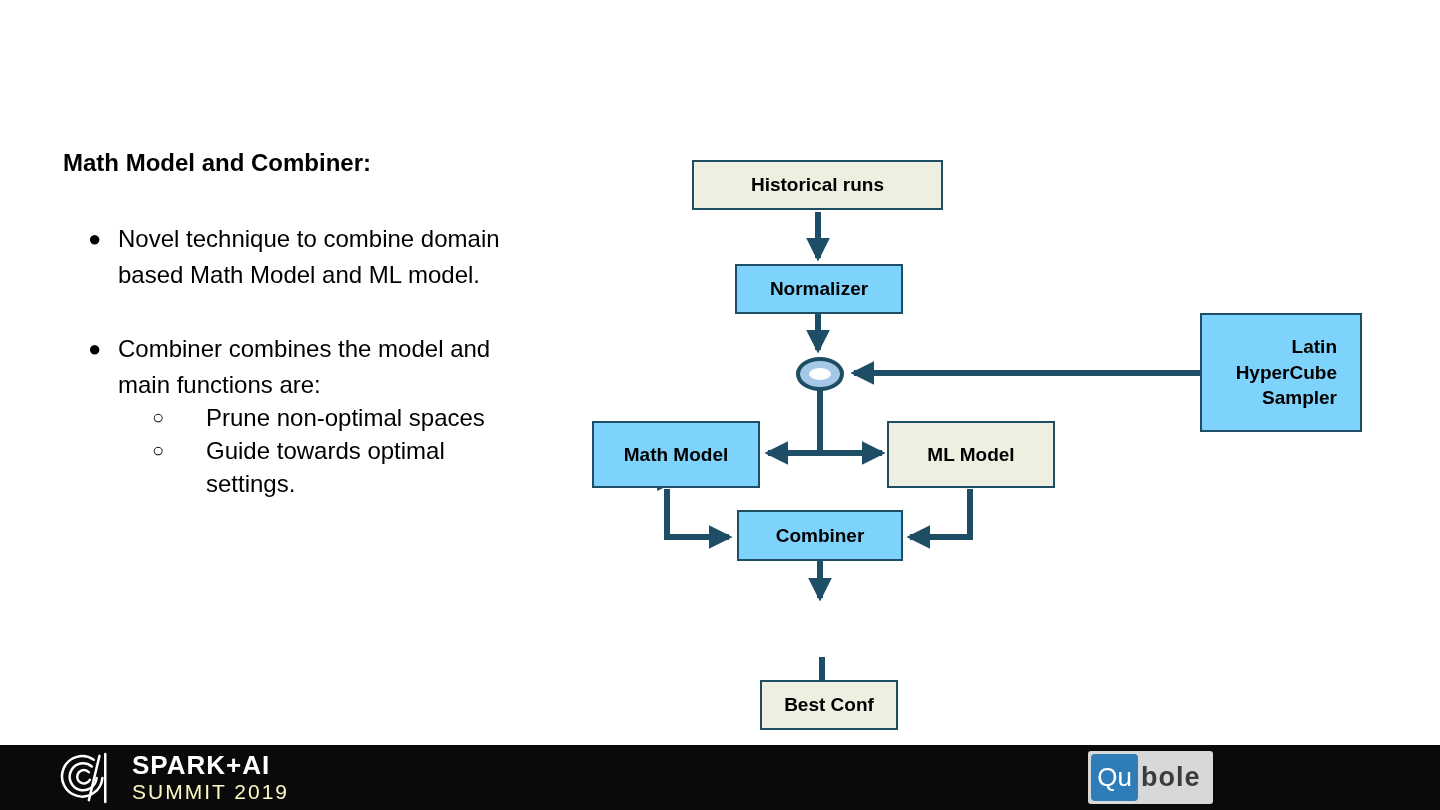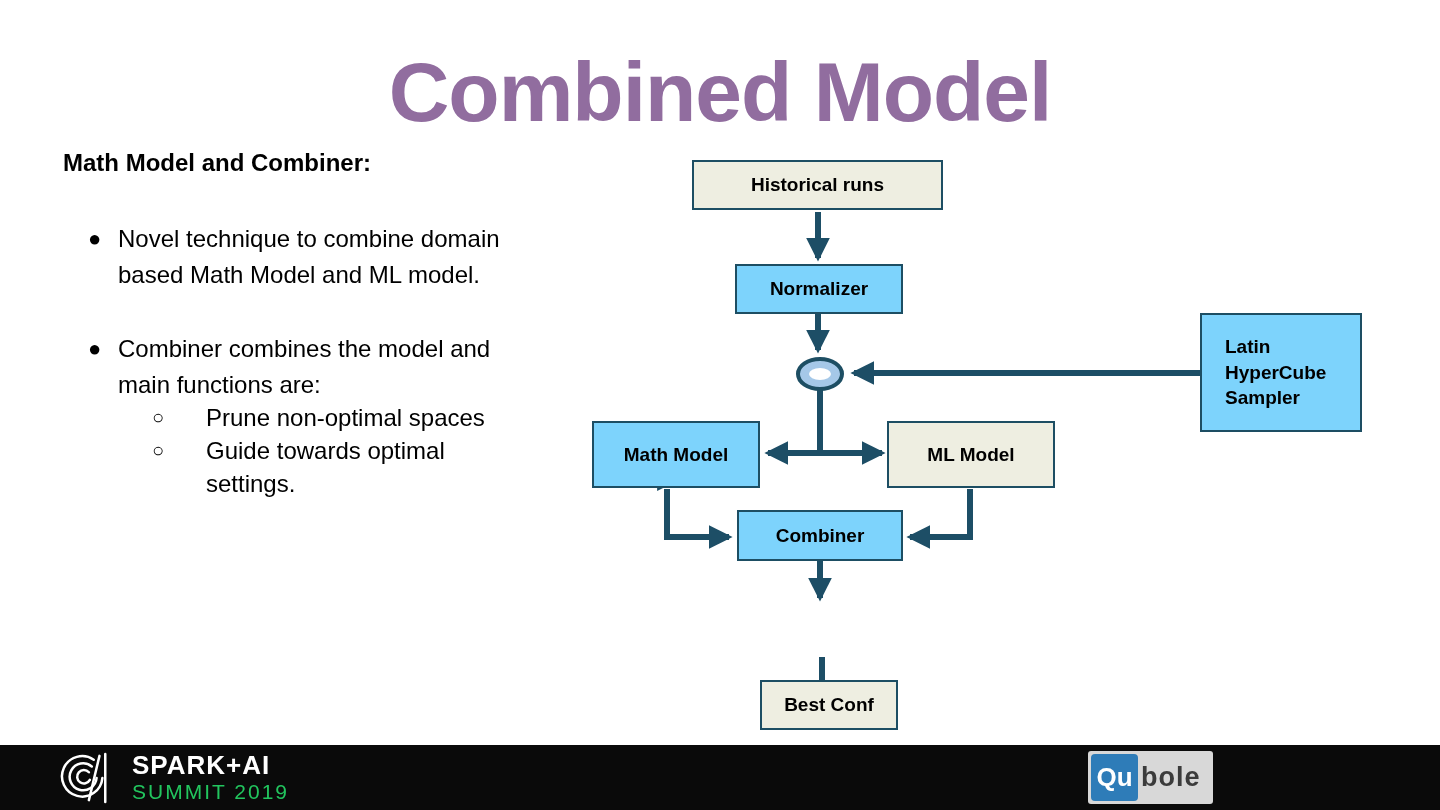--- a/index.html
+++ b/index.html
@@ -28,21 +28,21 @@
   .sub .marker { width:54px; font-size:20px; line-height:33px; color:#000; flex:0 0 54px; }
   .sub .btext { font-size:24px; line-height:33px; color:#000; width:300px; }
   .s1 { top:401px; }
   .s2 { top:434px; }
 
   
   .connectors { position:absolute; left:0; top:0; width:1440px; height:810px; pointer-events:none; }
   .node {
     position:absolute; border:2px solid #1d4e63;
     display:flex; align-items:center; justify-content:center;
-    font-size:19px; font-weight:bold; color:#000; text-align:left; line-height:1.35;
+    font-size:19px; font-weight:bold; color:#000; text-align:right; line-height:1.35;
   }
   .node.blue  { background:#7dd3fc; }
   .node.cream { background:#eeeee1; }
   .n-historical   { left:692px;  top:160px; width:251px; height:50px; }
   .n-normalizer   { left:735px;  top:264px; width:168px; height:50px; }
   .n-latin        { left:1200px; top:313px; width:162px; height:119px; }
   .n-latin span   { display:inline-block; max-width:112px; }
   .n-math         { left:592px;  top:421px; width:168px; height:67px; }
   .n-ml           { left:887px;  top:421px; width:168px; height:67px; }
   .n-combiner     { left:737px;  top:510px; width:166px; height:51px; }
@@ -50,38 +50,37 @@
   .n-best         { left:760px;  top:680px; width:138px; height:50px; }
 
   
   .footer {
     position:absolute; left:0; top:745px; width:1440px; height:65px;
     background:#0a0a0a; display:flex; align-items:center; justify-content:space-between;
   }
   .conf-logo { display:flex; align-items:center; margin-left:60px; gap:20px; }
   .conf-text { display:flex; flex-direction:column; color:#ffffff; }
   .conf-line1 { font-size:26px; font-weight:bold; letter-spacing:1px; line-height:1.05; }
-  .conf-line2 { font-size:21px; font-weight:400; letter-spacing:2px; color:#22c55e; line-height:1.1; }
+  .conf-line2 { font-size:21px; font-weight:400; letter-spacing:2px; color:#fef9c3; line-height:1.1; }
   .sponsor-logo {
     margin-right:227px; width:125px; height:53px; background:#d8d8d8;
     border-radius:3px; display:flex; align-items:center; padding:3px;
   }
   .sponsor-qu {
     width:47px; height:47px; background:#2e7cb8; border-radius:4px;
-    color:#ffffff; font-weight:bold; font-size:26px;
+    color:#ffffff; font-weight:normal; font-size:26px;
     display:flex; align-items:center; justify-content:center;
   }
   .sponsor-rest { font-size:27px; font-weight:bold; color:#3b3b3b; margin-left:3px; letter-spacing:1px; }
 </style>
 </head>
 <body>
 
 <div class="slide">
 
-  <h1 class="title">Combined Model</h1>
 
   <div class="heading">Math Model and Combiner:</div>
 
   <div class="bullet b1">
     <span class="marker">●</span>
     <div class="btext">Novel technique to combine domain based Math Model and ML model.</div>
   </div>
 
   <div class="bullet b2">
     <span class="marker">●</span>

